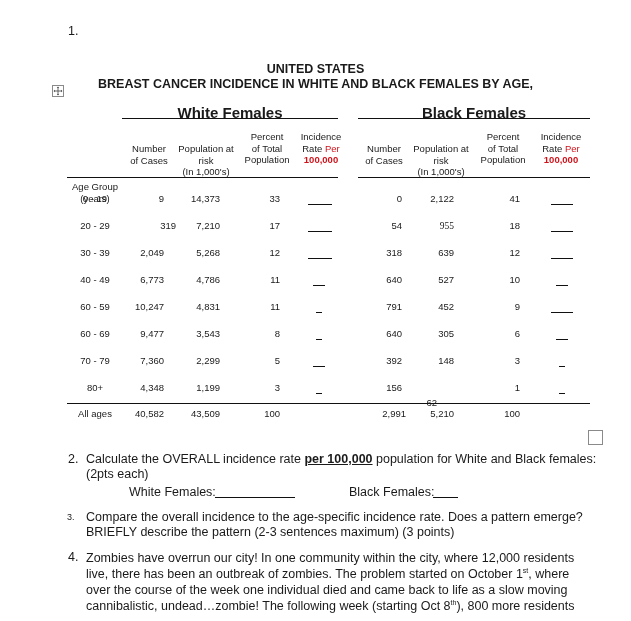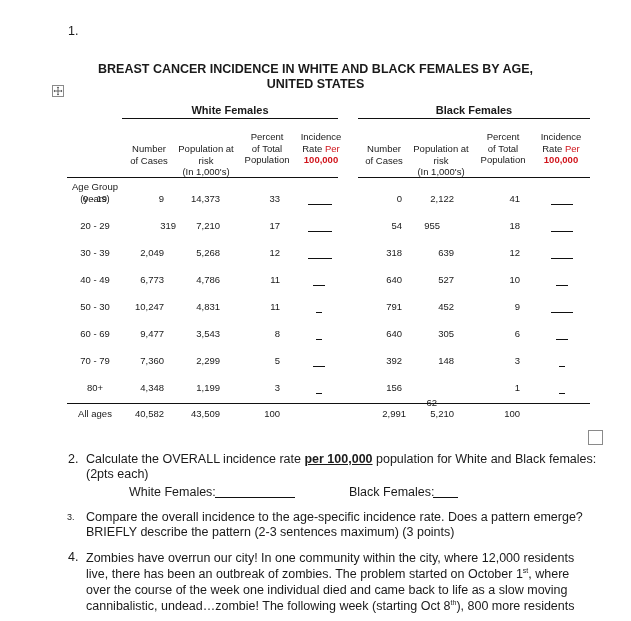--- a/index.html
+++ b/index.html
@@ -8,21 +8,21 @@
       font-family:"Liberation Sans", sans-serif; color:#1a1a1a;
     }
     .q-num { position:absolute; font-size:12.5px; }
     .q-text { position:absolute; font-size:12.5px; line-height:15px; }
     .title { position:absolute; left:0; width:631px; text-align:center; font-weight:bold; font-size:12.5px; line-height:15px; }
     .move-handle {
       position:absolute; left:52px; top:85px; width:12px; height:12px;
       border:1px solid #8a8a8a; box-sizing:border-box; background:#fff;
     }
     .move-handle svg { display:block; }
-    .group-title { position:absolute; font-weight:bold; font-size:11px; text-align:center; }
+    .group-title { position:absolute; font-weight:bold; font-size:15px; text-align:center; }
     .hline { position:absolute; height:0; border-top:1.3px solid #111; }
     .hdr { position:absolute; font-size:9.5px; line-height:11.5px; text-align:center; }
     .red { color:#d0131b; }
     .bold { font-weight:bold; }
     .cell { position:absolute; font-size:9.5px; line-height:12px; white-space:nowrap; }
     .r { text-align:right; }
     .c { text-align:center; }
     .blank { position:absolute; height:0; border-top:1px solid #111; }
     .checkbox {
       position:absolute; left:588px; top:430px; width:15px; height:15px;
@@ -32,22 +32,22 @@
     sup { font-size:7px; line-height:0; }
   </style>
 </head>
 <body>
 
 <div class="q-num" style="left:68px;top:24px;">1.</div>
 <div class="q-text" style="left:86px;top:24px;">
 </div>
 
 <div class="title" style="top:62px;">
+  <div>UNITED STATES</div>
   <div>BREAST CANCER INCIDENCE IN WHITE AND BLACK FEMALES BY AGE,</div>
-  <div>UNITED STATES</div>
 </div>
 
 <div class="move-handle">
   <svg width="10" height="10" viewBox="0 0 10 10">
     <path d="M5 1 V9 M1 5 H9" stroke="#555" stroke-width="0.9" fill="none"></path>
     <path d="M5 0.5 L3.8 2 H6.2 Z M5 9.5 L3.8 8 H6.2 Z M0.5 5 L2 3.8 V6.2 Z M9.5 5 L8 3.8 V6.2 Z" fill="#555"></path>
   </svg>
 </div>
 
 <div class="group-title" style="left:122px;width:216px;top:104px;">White Females</div>
@@ -113,21 +113,21 @@
       <div class="cell r" style="left: 490px; width: 30px; top: 193px;">41</div>
       <div class="blank" style="left: 308px; width: 24px; top: 204px;"></div>
       <div class="blank" style="left: 551px; width: 22px; top: 204px;"></div>
     </div>
     <div>
       <div class="cell c" style="left: 67px; width: 56px; top: 220px;">20 - 29</div>
       <div class="cell r" style="left: 136px; width: 40px; top: 220px;">319</div>
       <div class="cell r" style="left: 174px; width: 46px; top: 220px;">7,210</div>
       <div class="cell r" style="left: 250px; width: 30px; top: 220px;">17</div>
       <div class="cell r" style="left: 366px; width: 36px; top: 220px;">54</div>
-      <div class="cell r" style="left: 396px; width: 44px; top: 220px;">955</div>
+      <div class="cell r" style="left: 410px; width: 44px; top: 220px; font-family: Liberation Serif, serif;">955</div>
       <div class="cell r" style="left: 490px; width: 30px; top: 220px;">18</div>
       <div class="blank" style="left: 308px; width: 24px; top: 231px;"></div>
       <div class="blank" style="left: 551px; width: 22px; top: 231px;"></div>
     </div>
     <div>
       <div class="cell c" style="left: 67px; width: 56px; top: 247px;">30 - 39</div>
       <div class="cell r" style="left: 124px; width: 40px; top: 247px;">2,049</div>
       <div class="cell r" style="left: 174px; width: 46px; top: 247px;">5,268</div>
       <div class="cell r" style="left: 250px; width: 30px; top: 247px;">12</div>
       <div class="cell r" style="left: 366px; width: 36px; top: 247px;">318</div>
@@ -141,21 +141,21 @@
       <div class="cell r" style="left: 124px; width: 40px; top: 274px;">6,773</div>
       <div class="cell r" style="left: 174px; width: 46px; top: 274px;">4,786</div>
       <div class="cell r" style="left: 250px; width: 30px; top: 274px;">11</div>
       <div class="cell r" style="left: 366px; width: 36px; top: 274px;">640</div>
       <div class="cell r" style="left: 410px; width: 44px; top: 274px;">527</div>
       <div class="cell r" style="left: 490px; width: 30px; top: 274px;">10</div>
       <div class="blank" style="left: 313px; width: 12px; top: 285px;"></div>
       <div class="blank" style="left: 556px; width: 12px; top: 285px;"></div>
     </div>
     <div>
-      <div class="cell c" style="left: 67px; width: 56px; top: 301px;">50 - 30</div>
+      <div class="cell c" style="left: 67px; width: 56px; top: 301px;">60 - 59</div>
       <div class="cell r" style="left: 124px; width: 40px; top: 301px;">10,247</div>
       <div class="cell r" style="left: 174px; width: 46px; top: 301px;">4,831</div>
       <div class="cell r" style="left: 250px; width: 30px; top: 301px;">11</div>
       <div class="cell r" style="left: 366px; width: 36px; top: 301px;">791</div>
       <div class="cell r" style="left: 410px; width: 44px; top: 301px;">452</div>
       <div class="cell r" style="left: 490px; width: 30px; top: 301px;">9</div>
       <div class="blank" style="left: 316px; width: 6px; top: 312px;"></div>
       <div class="blank" style="left: 551px; width: 22px; top: 312px;"></div>
     </div>
     <div>

